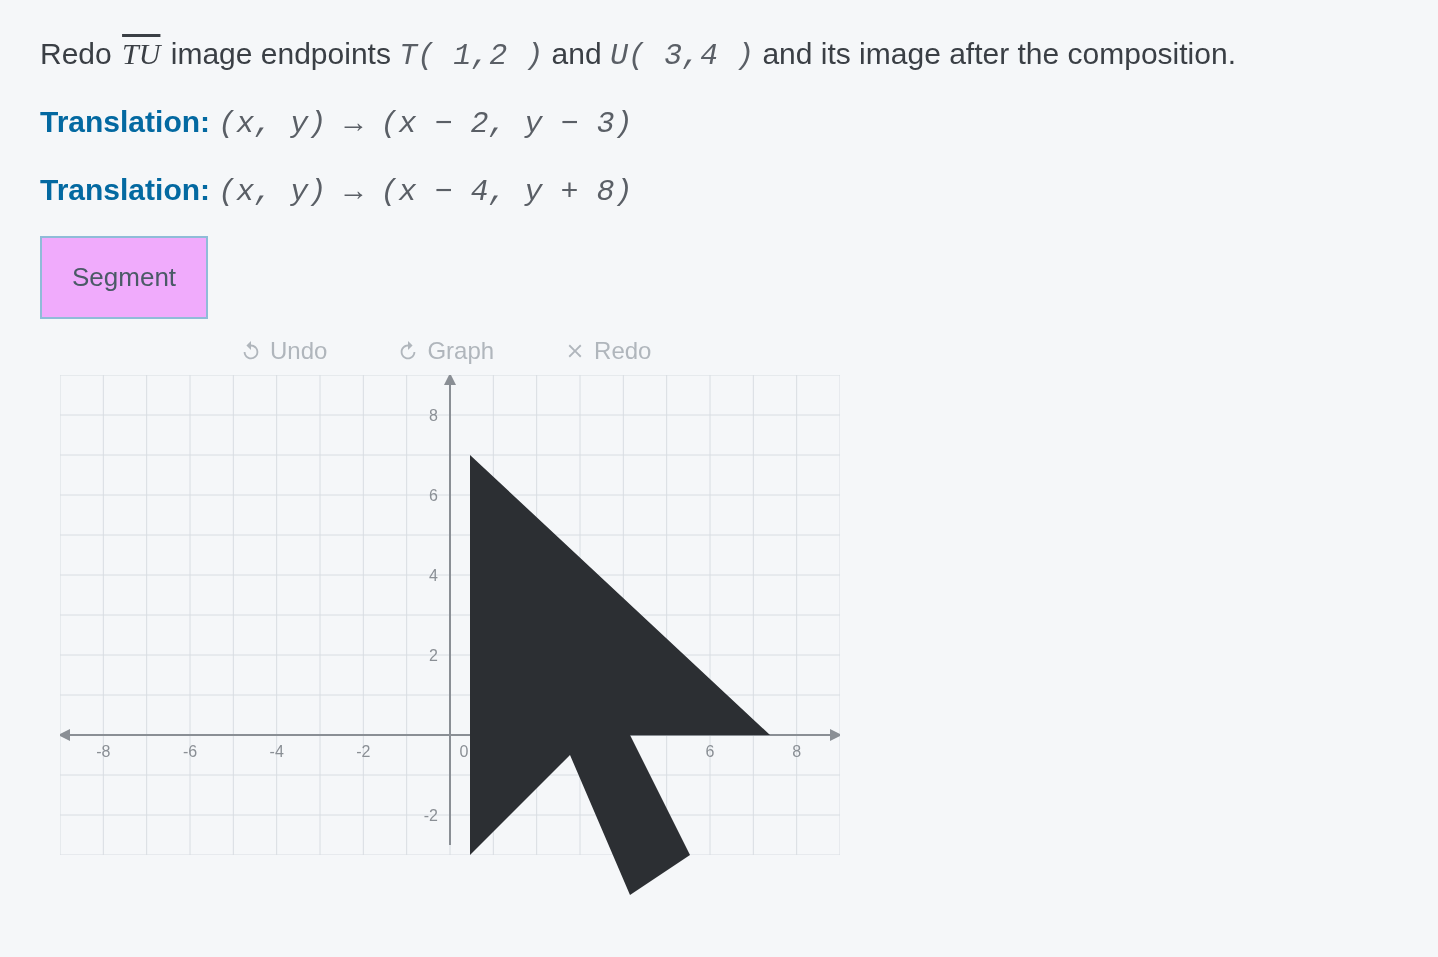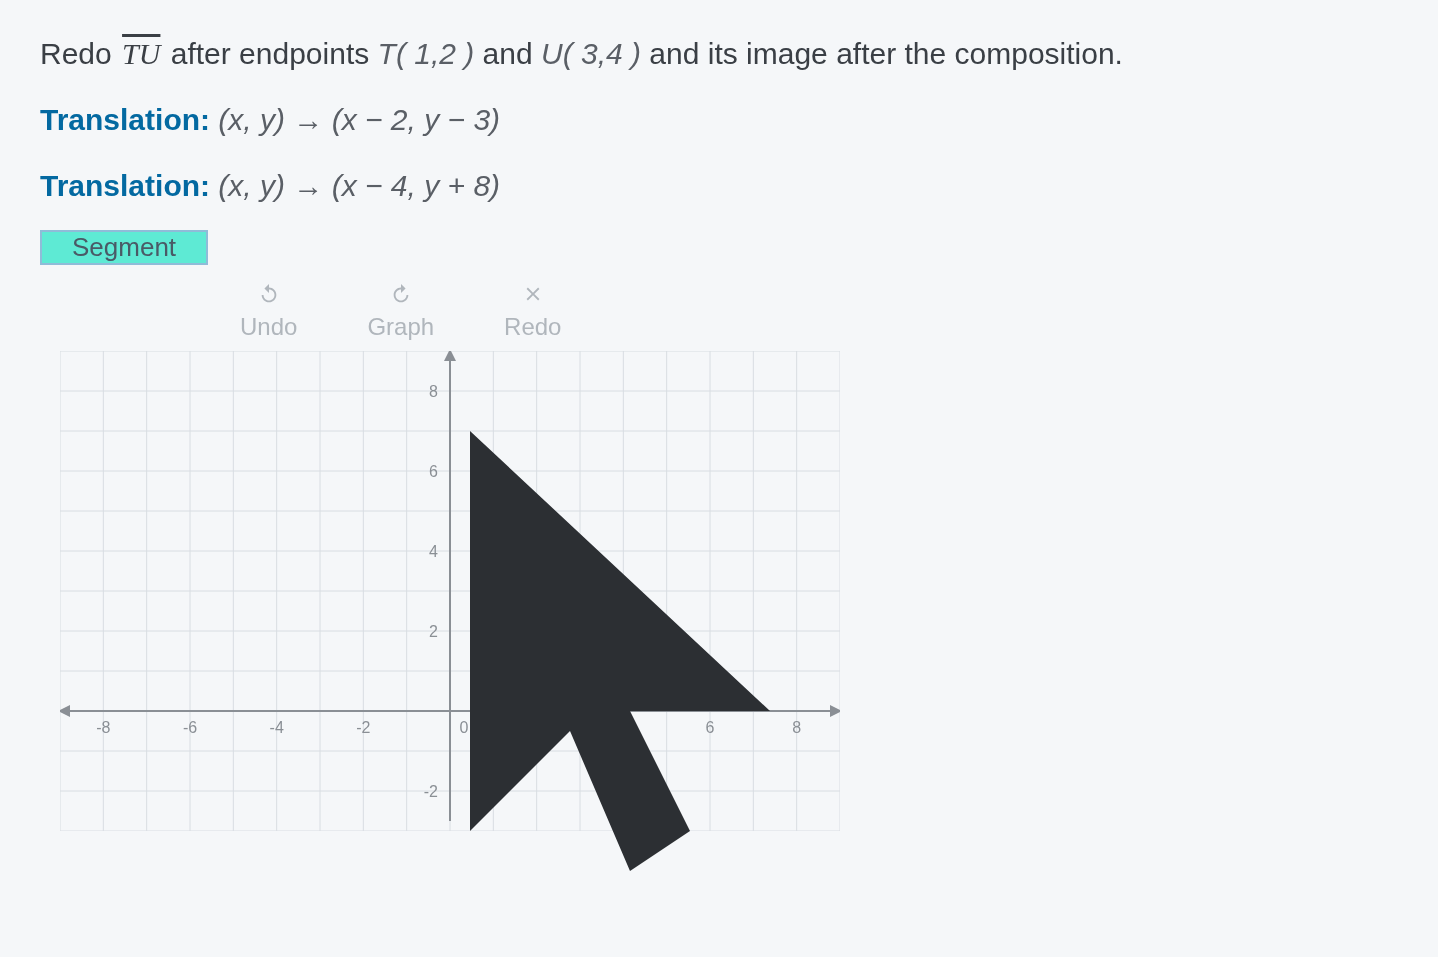--- a/index.html
+++ b/index.html
@@ -17,49 +17,48 @@
     color: #3a3f45;
     margin-bottom: 18px;
   }
   .overline {
     text-decoration: overline;
     font-style: italic;
     font-family: "Times New Roman", serif;
     padding: 0 2px;
   }
   .math {
-    font-family: Liberation Sans, sans-serif;
+    font-family: Liberation Mono, monospace;
     font-style: italic;
     color: #5a5f66;
   }
   .bold { font-weight: bold; color: #0369a1; }
   .tool-row { margin-top: 20px; margin-bottom: 18px; }
   .segment-btn {
     display: inline-block;
-    background: #5eead4;
+    background: #f0abfc;
     border: 2px solid #8fbcd8;
     color: #4a5a66;
     font-size: 26px;
-    padding: 0 30px;
+    padding: 24px 30px;
     cursor: pointer;
   }
   .action-row {
     display: flex;
     gap: 70px;
     padding-left: 200px;
     font-size: 24px;
     color: #b0b6bc;
     margin-bottom: 10px;
   }
   .action-btn {
     display: inline-flex;
     align-items: center;
     gap: 8px;
     cursor: default;
-    flex-direction: column;
   }
   .action-btn svg { width: 22px; height: 22px; fill: #b0b6bc; }
   .graph-area {
     position: relative;
     width: 780px;
     height: 480px;
     margin-left: 20px;
   }
   .graph-area svg { width: 100%; height: 100%; }
   .axis-line { stroke: #8a8f95; stroke-width: 2; }
@@ -75,21 +74,21 @@
     left: 180px;
     top: 40px;
     width: 20px;
     height: 26px;
   }
 </style>
 </head>
 <body>
 
 <div class="problem-text">
-  <span>Redo </span><span class="overline">TU</span><span> after endpoints </span><span class="math">T( 1,2 )</span><span> and </span><span class="math">U( 3,4 )</span><span>  and its image after the composition.</span>
+  <span>Redo </span><span class="overline">TU</span><span> image endpoints </span><span class="math">T( 1,2 )</span><span> and </span><span class="math">U( 3,4 )</span><span>  and its image after the composition.</span>
 </div>
 
 <div class="problem-text">
   <span class="bold">Translation: </span><span class="math">(x, y) → (x − 2, y − 3)</span>
 </div>
 
 <div class="problem-text">
   <span class="bold">Translation: </span><span class="math">(x, y) → (x − 4, y + 8)</span>
 </div>
 

